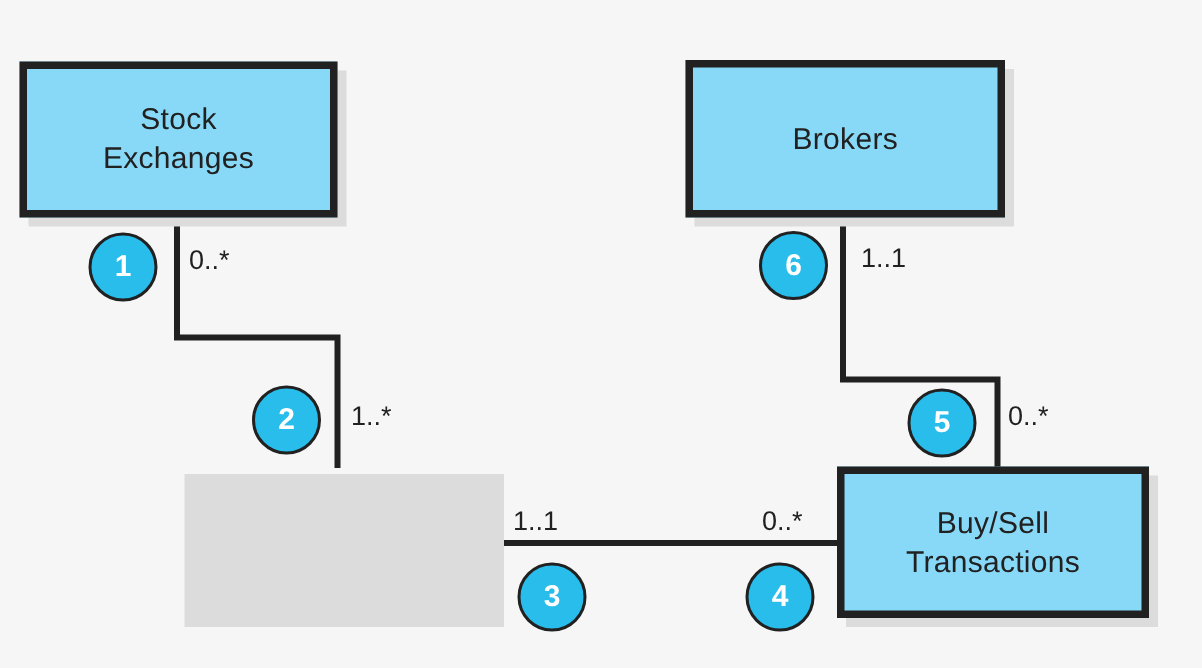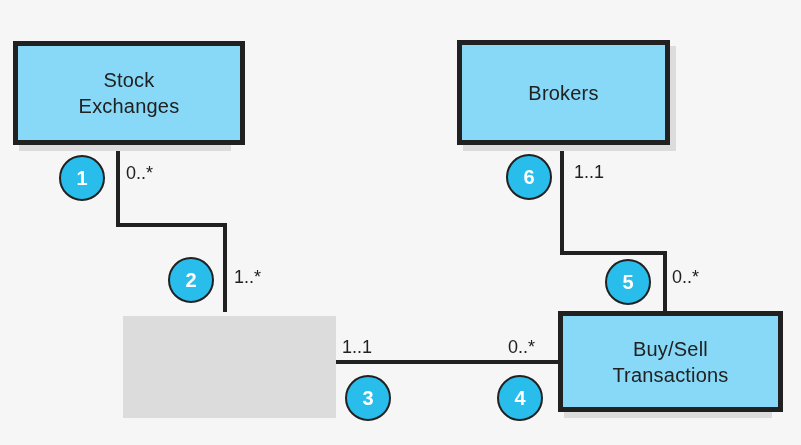--- a/index.html
+++ b/index.html
@@ -89,31 +89,31 @@
   <div class="entity-shadow" style="left:564px;top:317px;width:208px;height:101px;"></div>
 
   <svg id="connector-layer" viewBox="0 0 801 445" xmlns="http://www.w3.org/2000/svg">
     <g fill="none" stroke="#212121" stroke-width="4" stroke-linecap="butt" stroke-linejoin="miter">
       <path d="M 118 145 L 118 225 L 225 225 L 225 312"></path>
       <path d="M 562 145 L 562 253 L 665 253 L 665 313"></path>
       <path d="M 330 362 L 560 362"></path>
     </g>
   </svg>
 
-  <div class="entity-box" style="left:13px;top:41px;width:232px;height:104px;">
+  <div class="entity-box" style="left:13px;top:41px;width:212px;height:104px;">
     <span class="entity-label">Stock
 Exchanges</span>
   </div>
 
   <div class="entity-box" style="left:457px;top:40px;width:213px;height:105px;">
     <span class="entity-label">Brokers</span>
   </div>
 
 
-  <div class="entity-box" style="left:558px;top:311px;width:225px;height:101px;justify-content:center;">
+  <div class="entity-box" style="left:558px;top:311px;width:208px;height:101px;justify-content:center;">
     <span class="entity-label">Buy/Sell
 Transactions</span>
   </div>
 
   <span class="multiplicity-label" style="left:126px;top:163px;">0..*</span>
   <span class="multiplicity-label" style="left:234px;top:267px;">1..*</span>
   <span class="multiplicity-label" style="left:342px;top:337px;">1..1</span>
   <span class="multiplicity-label" style="left:508px;top:337px;">0..*</span>
   <span class="multiplicity-label" style="left:672px;top:267px;">0..*</span>
   <span class="multiplicity-label" style="left:574px;top:162px;">1..1</span>

